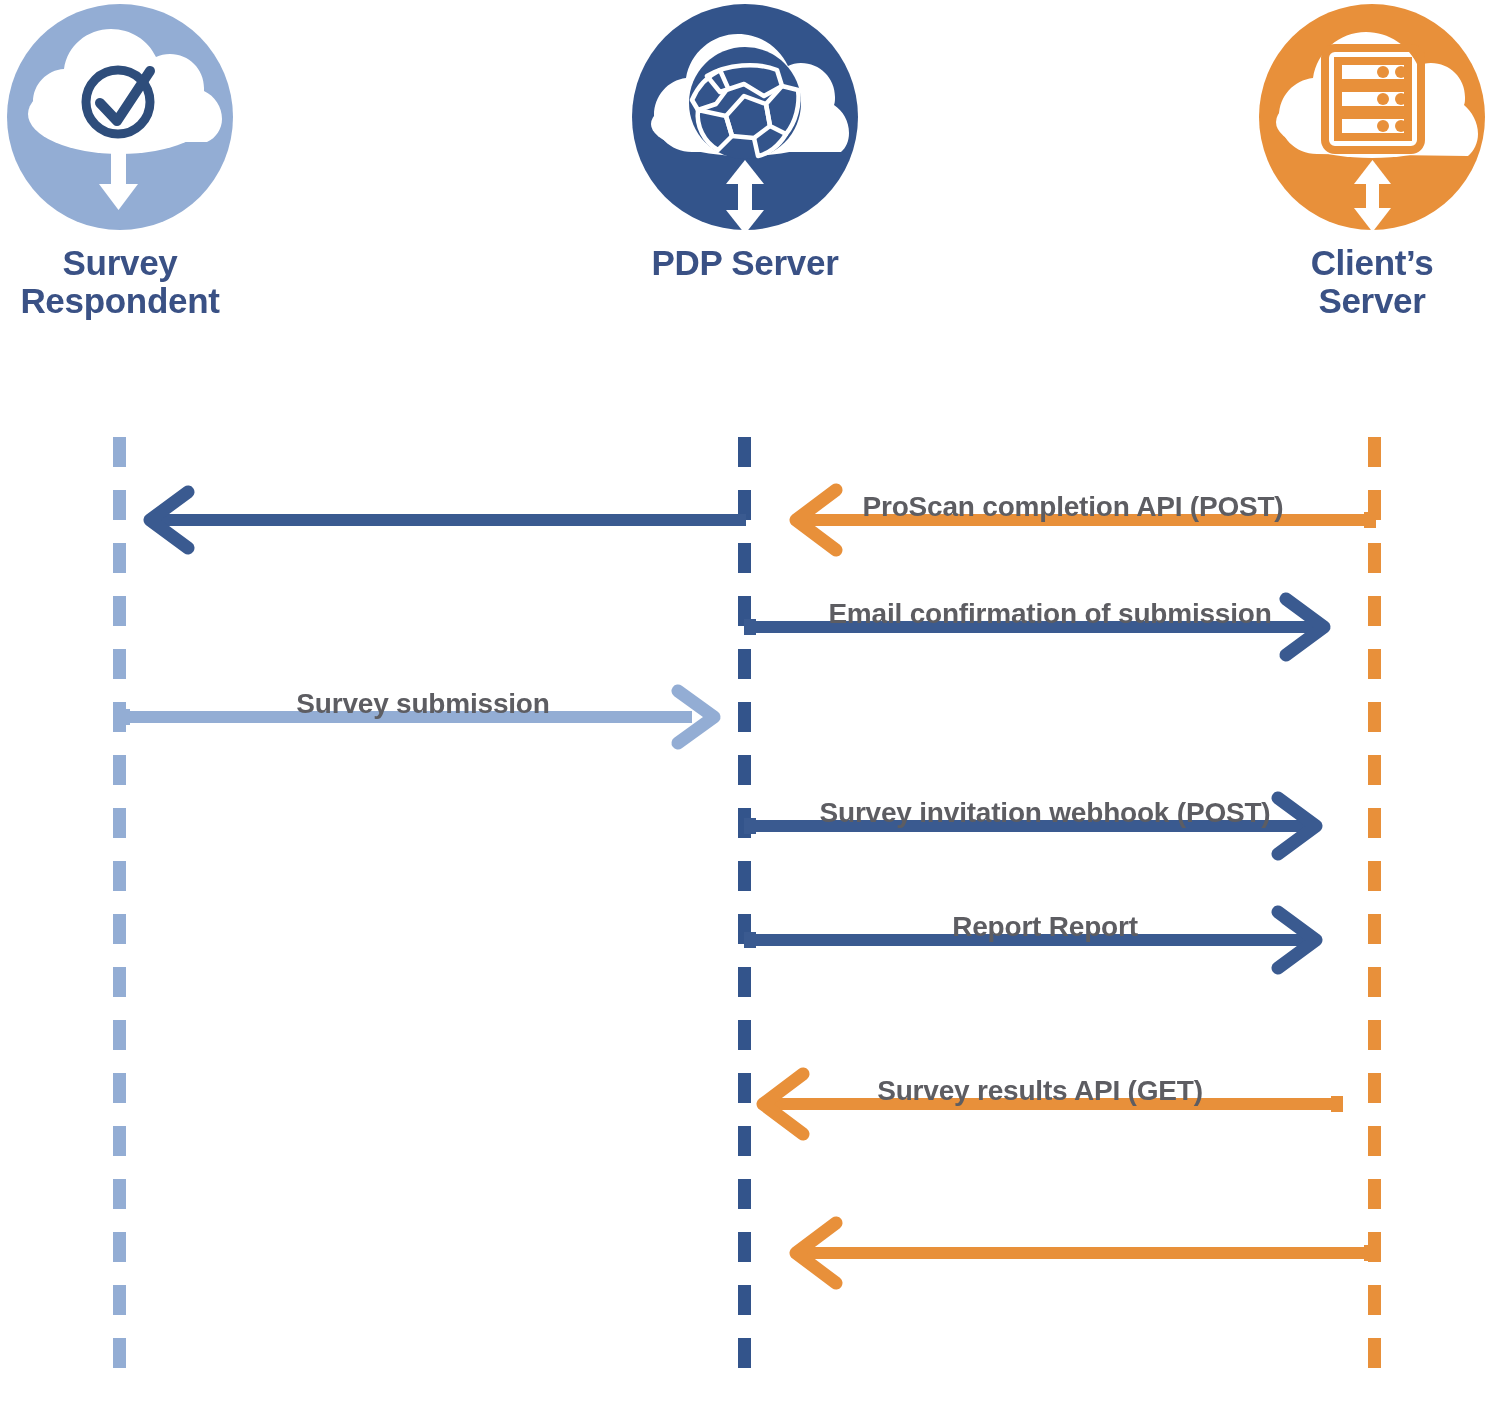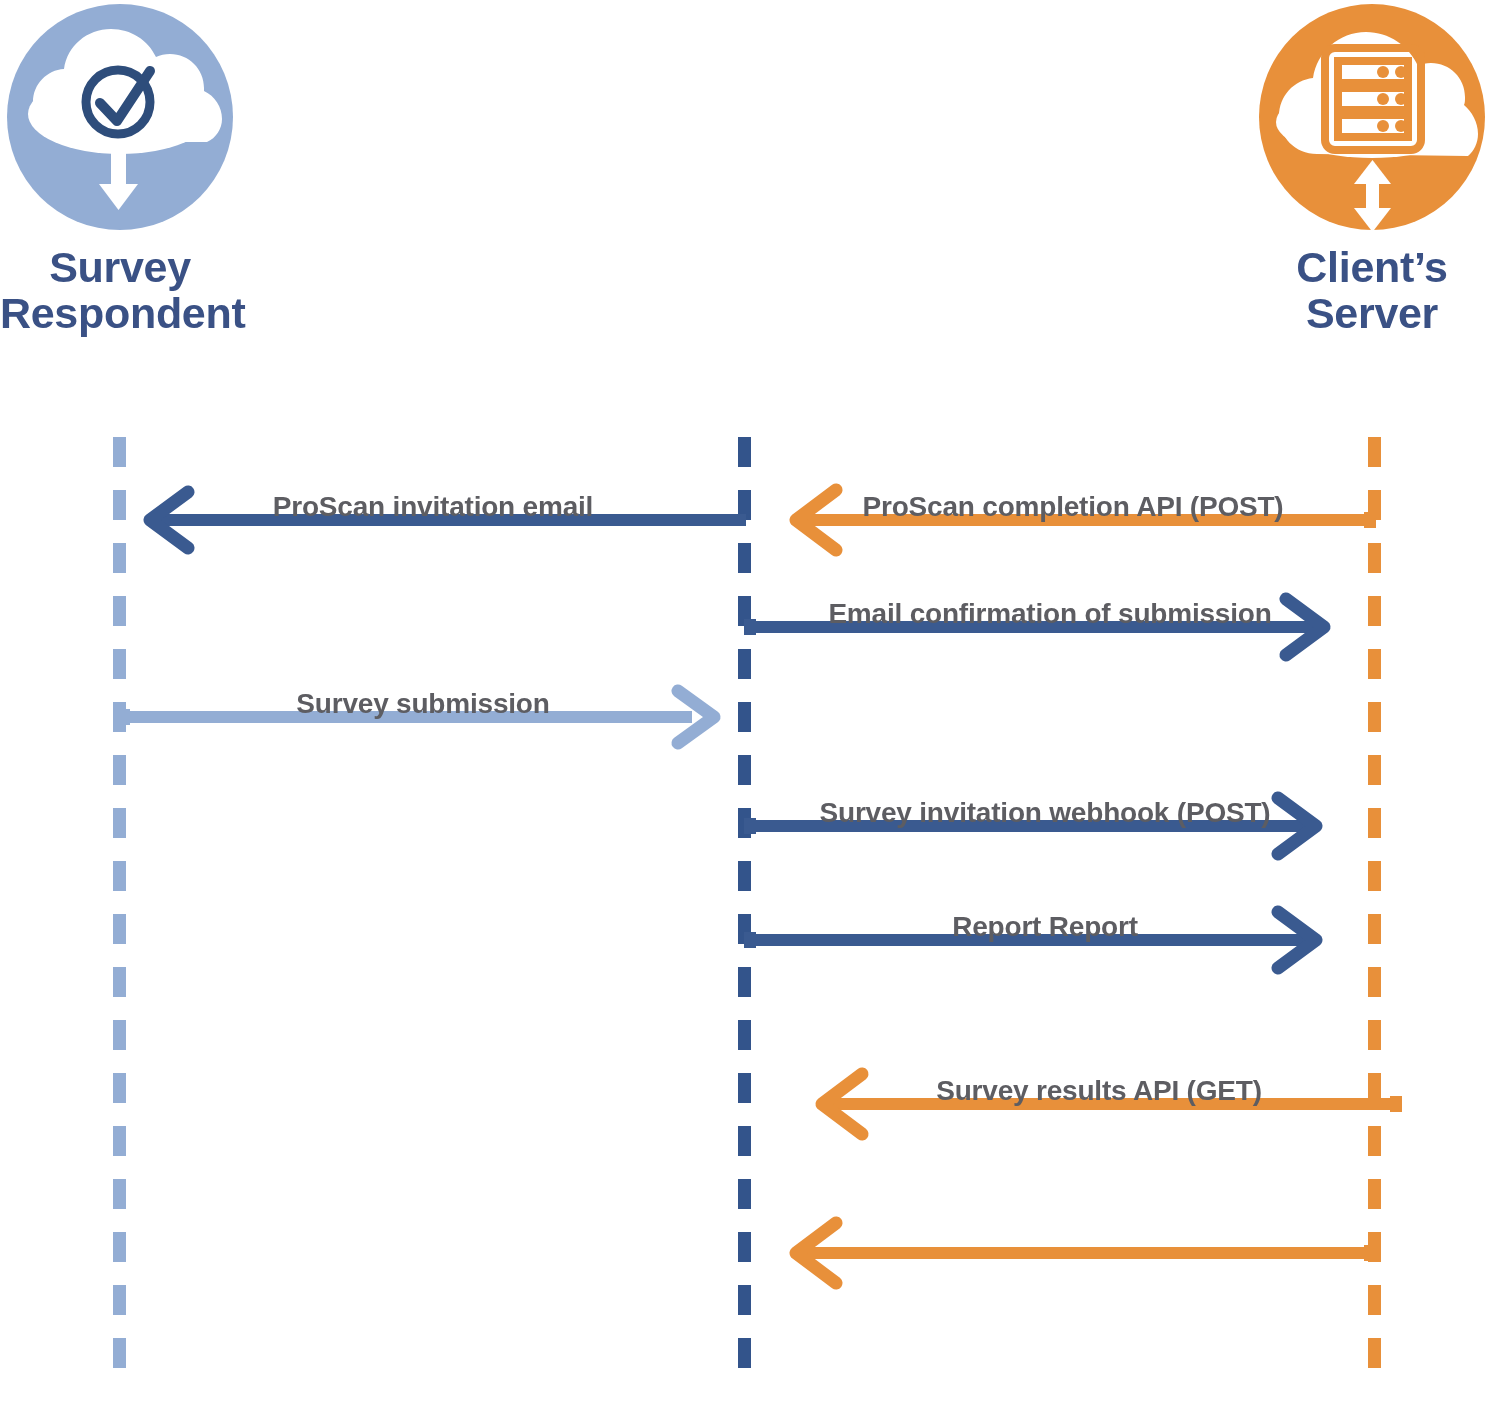--- a/index.html
+++ b/index.html
@@ -4,21 +4,21 @@
 <style>
   html,body{margin:0;padding:0;background:#fff;}
   body{width:1488px;height:1419px;position:relative;overflow:hidden;
        font-family:"Liberation Sans","DejaVu Sans",sans-serif;}
 
   #stage{position:absolute;left:0;top:0;width:1488px;height:1419px;}
 
   
   .actor{position:absolute;text-align:center;}
   .actor .badge{position:relative;border-radius:50%;}
-  .actor .caption{font-weight:bold;font-size:43px;line-height:1.08;
+  .actor .caption{font-weight:bold;font-size:35px;line-height:1.08;
                   color:#3A5185;letter-spacing:-0.3px;margin-top:14px;}
 
   .actor-respondent{left:0px;top:4px;width:240px;}
   .actor-respondent .badge{width:226px;height:226px;background:#93ADD4;margin:0 auto;}
   .actor-pdp{left:625px;top:4px;width:240px;}
   .actor-pdp .badge{width:226px;height:226px;background:#33548B;margin:0 auto;}
   .actor-client{left:1252px;top:4px;width:240px;}
   .actor-client .badge{width:226px;height:226px;background:#E8903A;margin:0 auto;}
 
   .badge svg{position:absolute;left:0;top:0;width:226px;height:226px;}
@@ -39,21 +39,21 @@
   .msg .label{position:absolute;bottom:17px;width:100%;text-align:center;
               font-weight:bold;font-size:28px;color:#5D5D62;white-space:nowrap;
               letter-spacing:-0.2px;}
 
   .m1a{left:120px;top:470px;width:626px;height:70px;}
   .m1b{left:770px;top:470px;width:606px;height:70px;}
   .m2 {left:744px;top:577px;width:612px;height:70px;}
   .m3 {left:118px;top:667px;width:610px;height:70px;}
   .m4 {left:744px;top:776px;width:602px;height:70px;}
   .m5 {left:744px;top:890px;width:602px;height:70px;}
-  .m6 {left:796px;top:1054px;width:606px;height:70px;}
+  .m6 {left:737px;top:1054px;width:606px;height:70px;}
   .m7 {left:770px;top:1203px;width:606px;height:70px;}
 </style>
 </head>
 <body>
 
 <div id="stage">
 
   <div class="actor actor-respondent">
     <div class="badge">
       <svg viewBox="0 0 226 226">
@@ -64,20 +64,43 @@
         <rect fill="#ffffff" x="104" y="146" width="15" height="42"></rect>
         <path fill="#ffffff" d="M92 180 L131 180 L111.5 206 Z"></path>
       </svg>
     </div>
     <div class="caption">
       <div>Survey</div>
       <div>Respondent</div>
     </div>
   </div>
 
+  <div class="actor actor-pdp">
+    <div class="badge">
+      <svg viewBox="0 0 226 226">
+        <path fill="#ffffff" d="M60 148 C38 148 22 131 22 111 C22 92 36 76 54 74 C58 49 80 30 106 30 C128 30 147 43 156 62 C160 60 164 59 169 59 C188 59 203 74 203 93 C203 96 203 98 202 101 C211 107 217 117 217 129 C217 137 214 144 209 148 Z"></path>
+        <ellipse fill="#ffffff" cx="113" cy="120" rx="94" ry="32"></ellipse>
+        <circle fill="#33548B" cx="113" cy="99" r="56"></circle>
+        <g fill="none" stroke="#ffffff" stroke-width="4.5" stroke-linejoin="round">
+          <path d="M75 72 C95 60 125 58 145 66 L150 82 L132 92 L112 80 L88 88 Z"></path>
+          <path d="M60 96 C66 82 76 72 88 66 L96 84 L84 100 L66 106 Z"></path>
+          <path d="M150 82 L166 86 C168 100 164 118 154 130 L138 122 L134 100 Z"></path>
+          <path d="M66 106 C64 122 72 138 86 146 L100 132 L94 112 Z"></path>
+          <path d="M100 132 L122 134 L138 122 L134 100 L112 92 L94 112 Z"></path>
+          <path d="M122 134 L126 152 C136 150 147 142 154 130"></path>
+        </g>
+        <rect fill="#ffffff" x="106" y="172" width="14" height="42"></rect>
+        <path fill="#ffffff" d="M94 180 L132 180 L113 156 Z"></path>
+        <path fill="#ffffff" d="M94 206 L132 206 L113 230 Z"></path>
+      </svg>
+    </div>
+    <div class="caption">
+      <div>PDP Server</div>
+    </div>
+  </div>
 
   <div class="actor actor-client">
     <div class="badge">
       <svg viewBox="0 0 226 226">
         <path fill="#ffffff" d="M58 150 C36 150 20 133 20 112 C20 92 35 76 54 74 C58 48 80 28 107 28 C130 28 150 42 159 62 C163 60 167 59 172 59 C191 59 206 74 206 93 C206 96 206 99 205 101 C213 108 219 118 219 130 C219 139 215 147 209 152 Z"></path>
         <ellipse fill="#ffffff" cx="113" cy="118" rx="96" ry="36"></ellipse>
         <g fill="none" stroke="#E8903A" stroke-width="8">
           <rect x="66" y="44" width="96" height="102" rx="10"></rect>
           <rect x="79" y="57" width="70" height="22"></rect>
           <rect x="79" y="84" width="70" height="22"></rect>
@@ -164,21 +187,20 @@
   </div>
 
   <div class="msg m1a">
     <svg width="626" height="70" viewBox="0 0 626 70">
       <g stroke="#3A5A90" stroke-width="12" fill="none" stroke-linecap="butt">
         <line x1="620" y1="50" x2="36" y2="50"></line>
         <line x1="620" y1="44" x2="620" y2="56"></line>
       </g>
       <path d="M68 22 L30 50 L68 78" fill="none" stroke="#3A5A90" stroke-width="13" stroke-linecap="round" stroke-linejoin="round"></path>
     </svg>
-    <div class="label">ProScan invitation email</div>
   </div>
 
   <div class="msg m1b">
     <svg width="606" height="70" viewBox="0 0 606 70">
       <g stroke="#E8903A" stroke-width="12" fill="none">
         <line x1="600" y1="50" x2="32" y2="50"></line>
         <line x1="600" y1="42" x2="600" y2="58"></line>
       </g>
       <path d="M66 20 L26 50 L66 80" fill="none" stroke="#E8903A" stroke-width="13" stroke-linecap="round" stroke-linejoin="round"></path>
     </svg>

